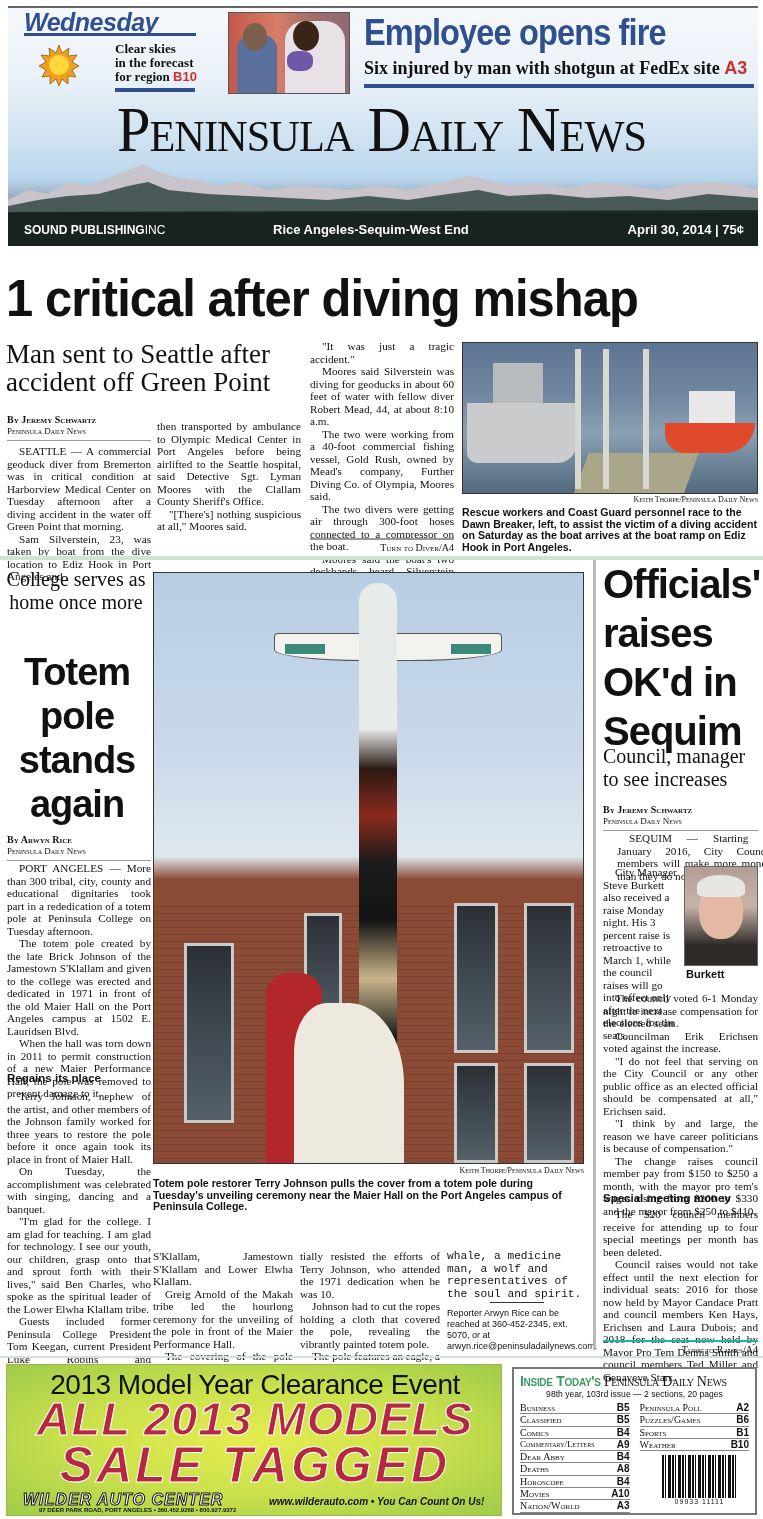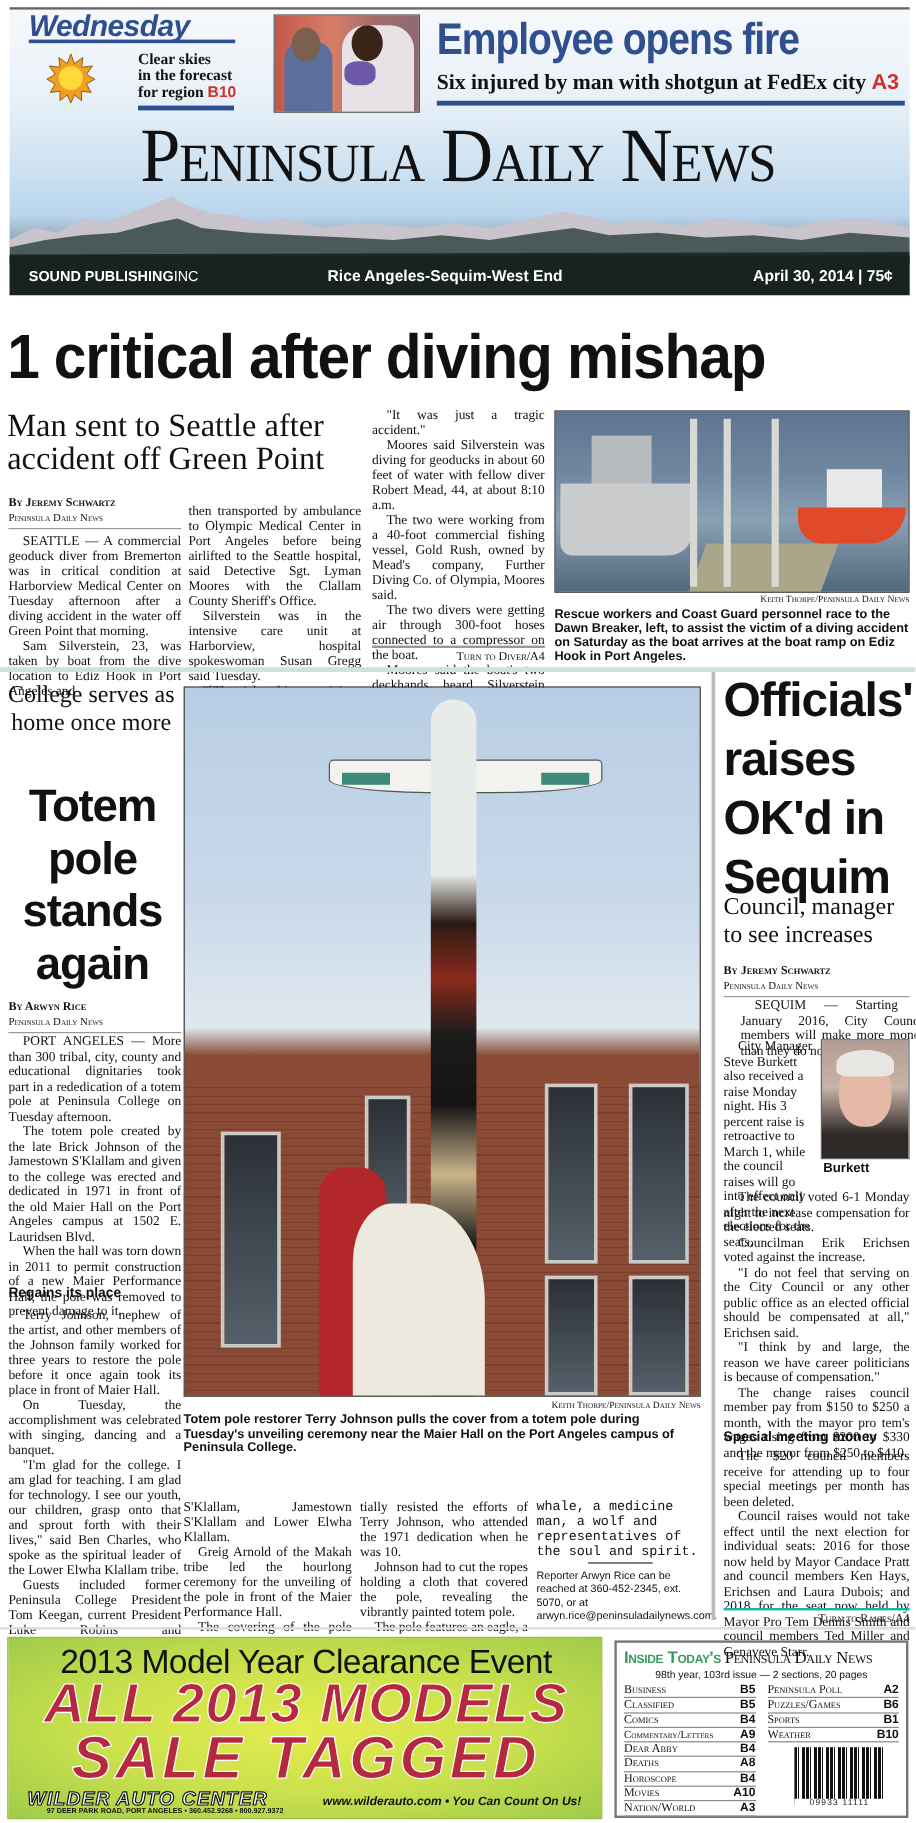--- a/index.html
+++ b/index.html
@@ -143,21 +143,21 @@
 <div id="forecast-rule" class="abs"></div>
 <div id="teaser-photo" class="abs">
   <div class="p1"></div>
     <div class="p4"></div>
     <div class="p2"></div>
     <div class="p3"></div>
     <div class="p5"></div>
 </div>
 <div id="teaser-headline" class="abs">Employee opens fire</div>
 <div id="teaser-deck" class="abs serif">
-  <span>Six injured by man with shotgun at FedEx city</span> <span class="ref">A3</span>
+  <span>Six injured by man with shotgun at FedEx site</span> <span class="ref">A3</span>
 </div>
 <div id="teaser-rule" class="abs"></div>
 
 <div id="masthead" class="abs">Peninsula Daily News</div>
 <svg id="mountains" class="abs" viewBox="0 0 750 60" preserveAspectRatio="none">
   <polygon points="0,40 20,30 40,34 60,22 80,26 100,18 120,10 135,4 150,12 170,18 190,20 210,26 230,22 260,30 290,26 320,28 340,30 370,26 400,30 430,24 460,16 480,20 500,26 530,24 560,28 590,22 620,26 650,30 680,24 710,22 735,26 750,30 750,60 0,60" fill="#c9c4cc"></polygon>
   <polygon points="0,46 30,40 60,36 90,34 120,26 140,22 160,30 200,34 240,36 280,38 320,40 360,36 400,40 440,34 470,30 500,36 540,34 580,38 620,36 660,40 700,34 750,38 750,60 0,60" fill="#4a5a58"></polygon>
   <polygon points="0,52 750,50 750,60 0,60" fill="#1f2a28"></polygon>
 </svg>
 <div id="info-bar" class="abs">
@@ -169,21 +169,20 @@
 <div id="lead-headline" class="abs">1 critical after diving mishap</div>
 <div id="lead-deck" class="abs">Man sent to Seattle after accident off Green Point</div>
 <div id="lead-col1" class="abs body-col">
   <div class="byline">By Jeremy Schwartz</div>
   <div class="byline-org">Peninsula Daily News</div>
   <p style="margin-top:4px">SEATTLE — A commercial geoduck diver from Bremerton was in critical condition at Harborview Medical Center on Tuesday afternoon after a diving accident in the water off Green Point that morning.</p>
   <p>Sam Silverstein, 23, was taken by boat from the dive location to Ediz Hook in Port Angeles and</p>
 </div>
 <div id="lead-col2" class="abs body-col">
   <p class="noindent">then transported by ambulance to Olympic Medical Center in Port Angeles before being airlifted to the Seattle hospital, said Detective Sgt. Lyman Moores with the Clallam County Sheriff's Office.</p>
-  <p>Silverstein was in the intensive care unit at Harborview, hospital spokeswoman Susan Gregg said Tuesday.</p>
   <p>"[There's] nothing suspicious at all," Moores said.</p>
 </div>
 <div id="lead-col3" class="abs body-col">
   <p>"It was just a tragic accident."</p>
   <p>Moores said Silverstein was diving for geoducks in about 60 feet of water with fellow diver Robert Mead, 44, at about 8:10 a.m.</p>
   <p>The two were working from a 40-foot commercial fishing vessel, Gold Rush, owned by Mead's company, Further Diving Co. of Olympia, Moores said.</p>
   <p>The two divers were getting air through 300-foot hoses connected to a compressor on the boat.</p>
   <p>Moores said the boat's two deckhands heard Silverstein radio from below that he had a problem and was coming to the surface.</p>
 </div>
 <div id="jump-diver" class="abs">Turn to Diver/A4</div>

